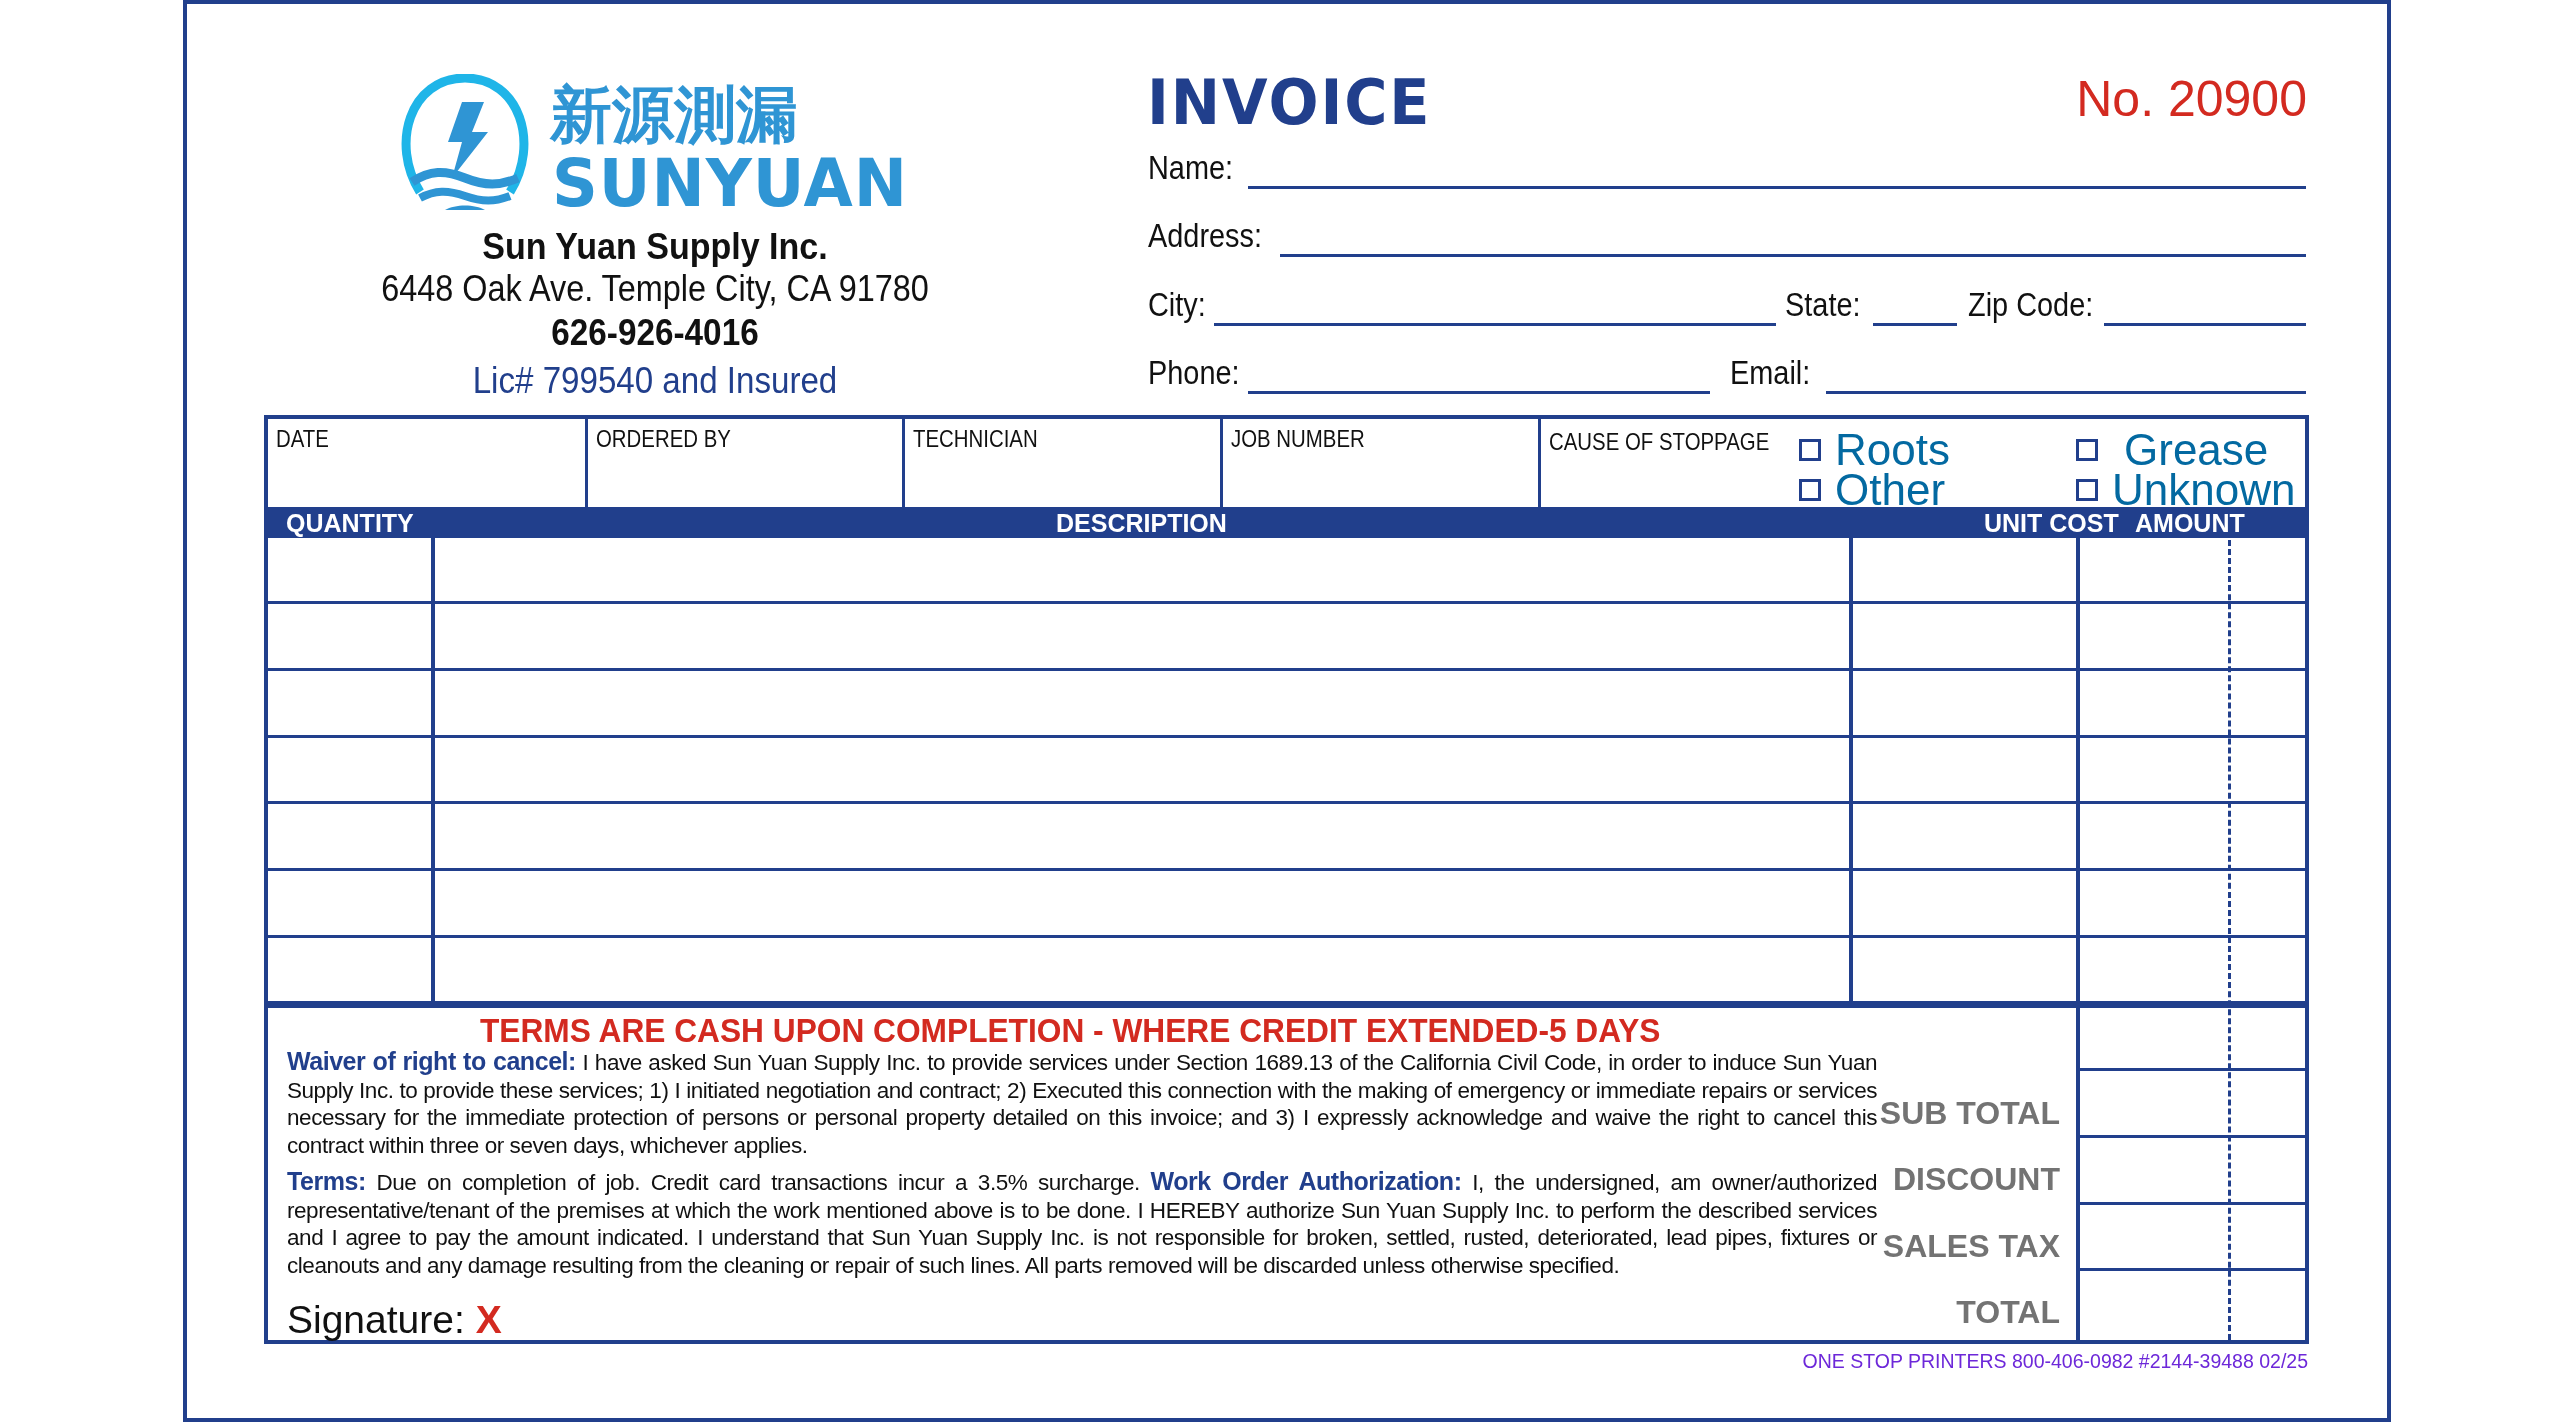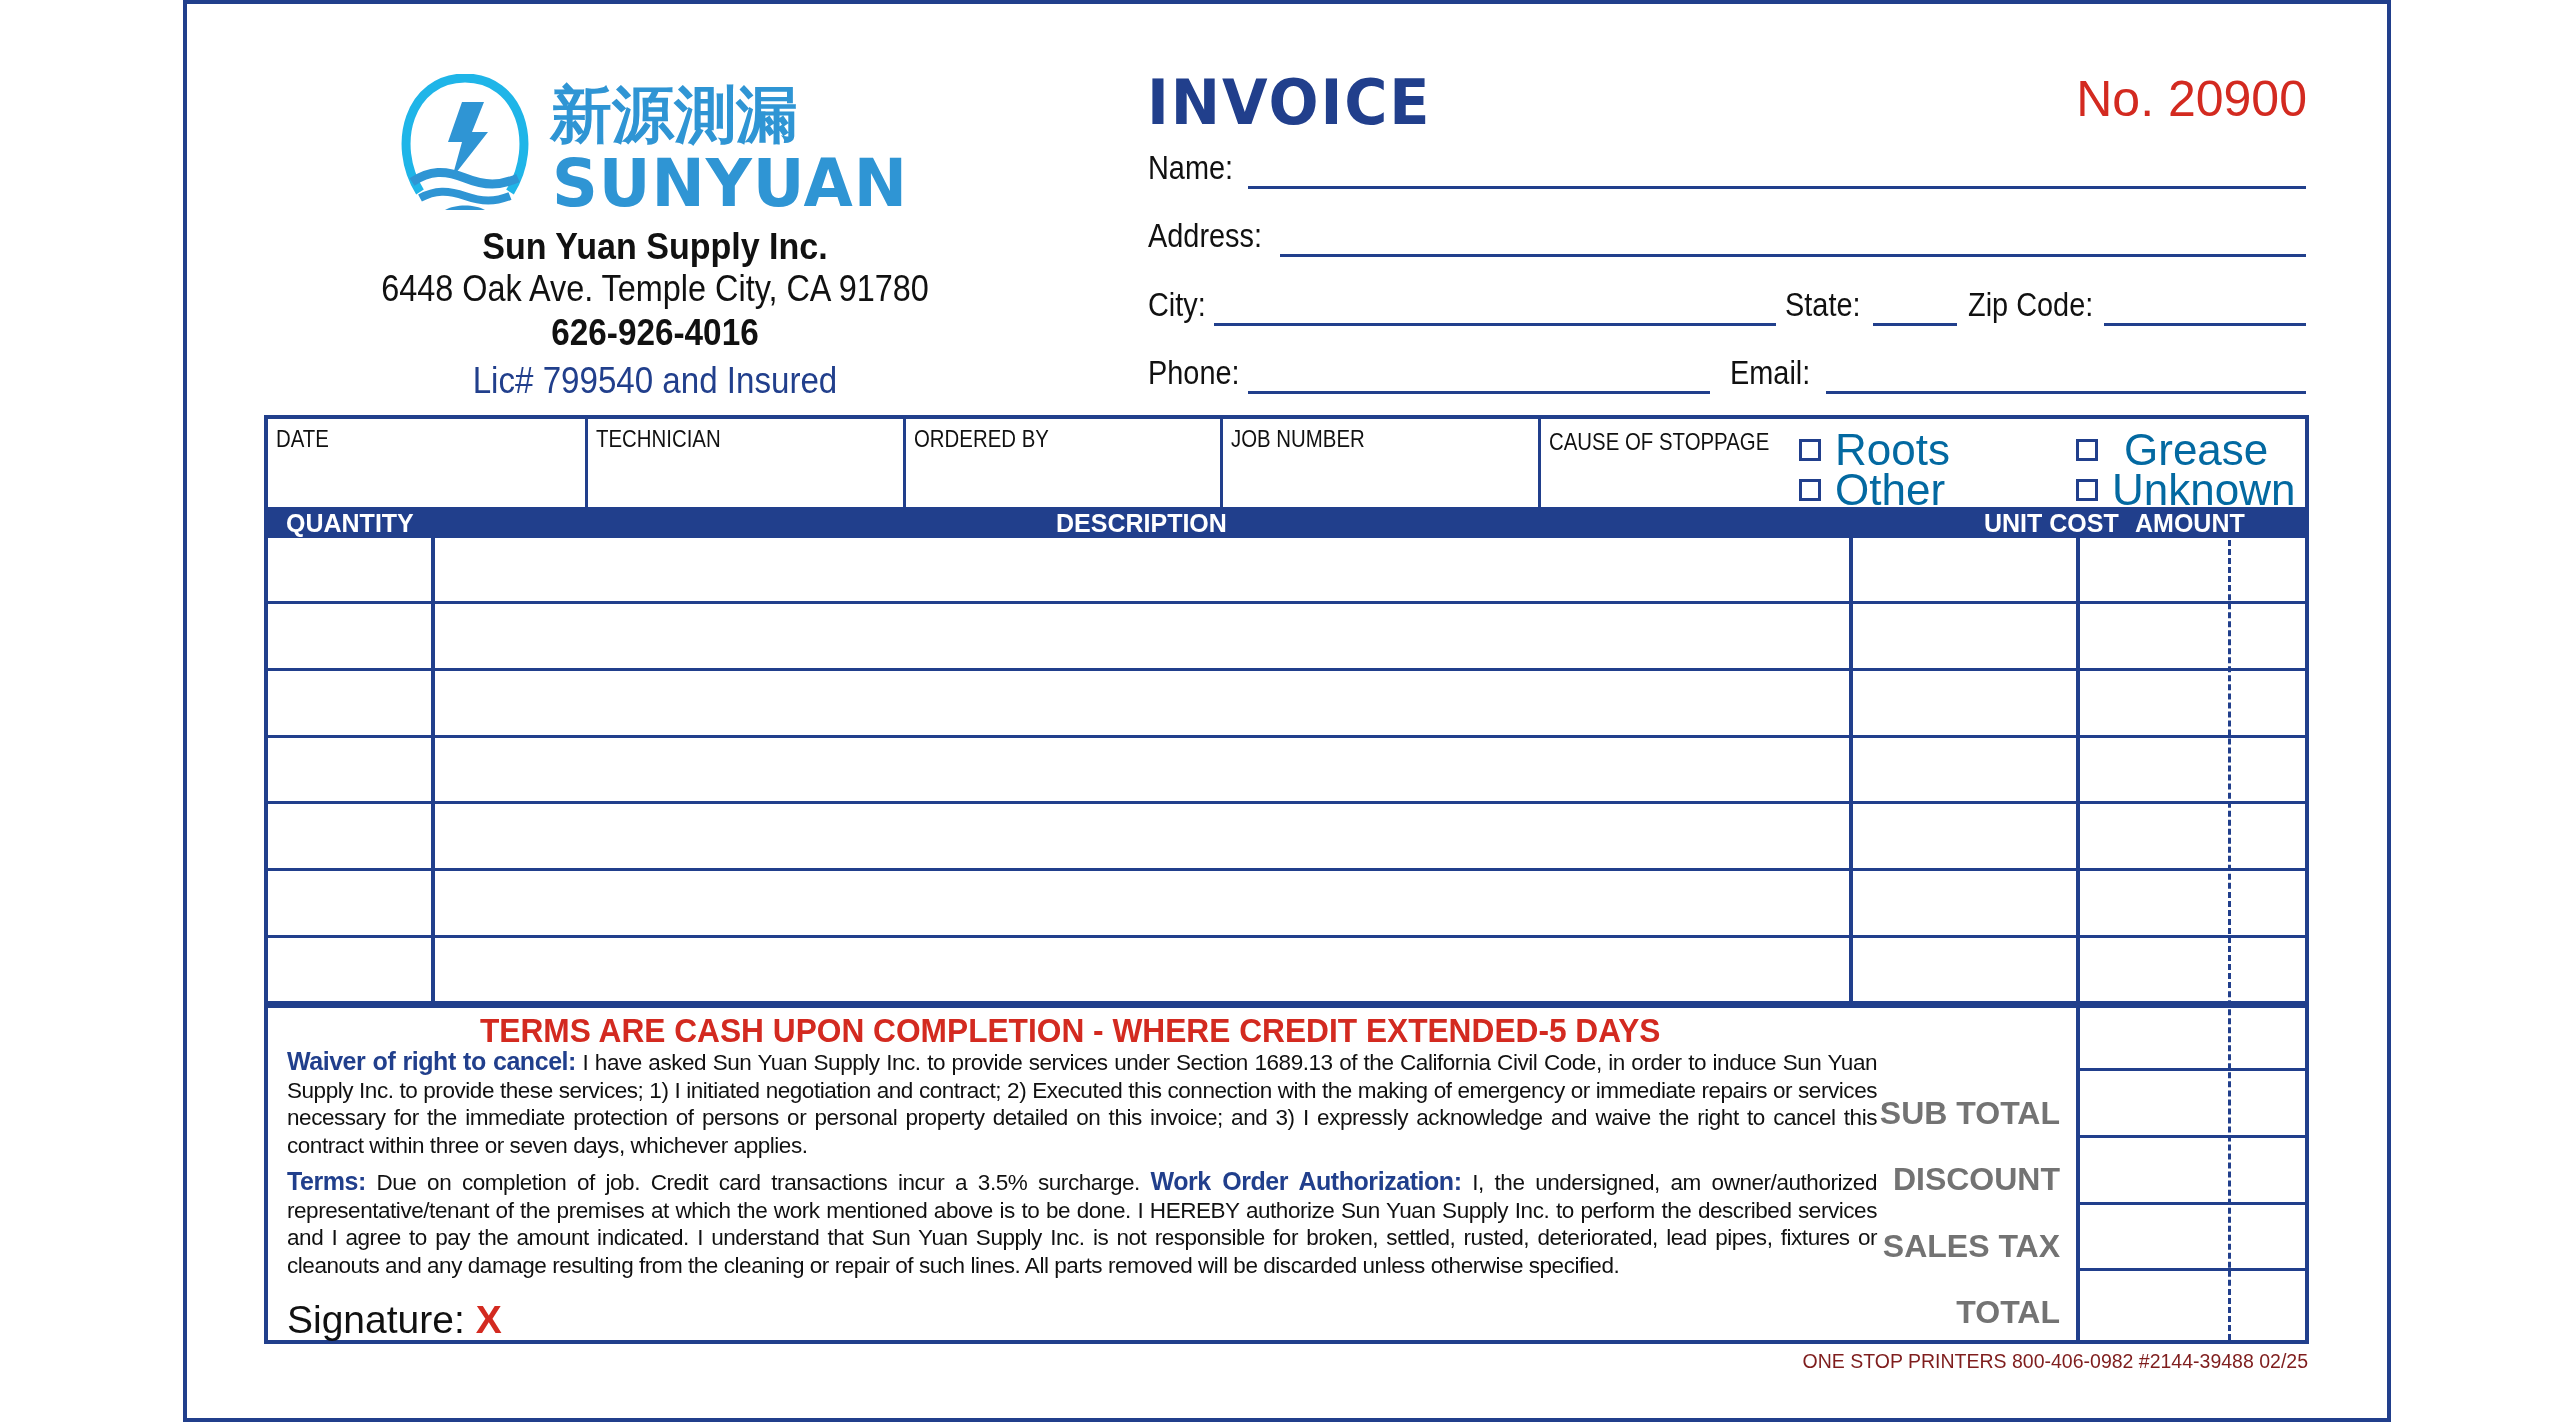--- a/index.html
+++ b/index.html
@@ -44,21 +44,21 @@
   .terms-head { position: absolute; left: 480px; top: 1012px; font-size: 33px; font-weight: bold; color: #d32a20; white-space: nowrap; transform: scaleX(0.96); transform-origin: left; }
   .para { position: absolute; left: 287px; width: 1590px; font-size: 22.5px; line-height: 27.5px; color: #111; text-align: justify; letter-spacing: -0.45px; }
   .para b { color: #213f8c; font-size: 25px; }
   .sig { position: absolute; left: 287px; top: 1298px; font-size: 39px; color: #111; }
   .sig b { color: #d32a20; }
 
   .tot-label { position: absolute; right: 500px; font-size: 32px; font-weight: bold; color: #737373; white-space: nowrap; }
   .tot-col { position: absolute; left: 2076px; top: 1004px; width: 233px; height: 340px; border-left: 4px solid #213f8c; }
   .tot-row { position: absolute; left: 0; right: 0; height: 67px; border-bottom: 3px solid #213f8c; }
 
-  .footer { position: absolute; right: 252px; top: 1350px; font-size: 19.5px; color: #7f1d1d; white-space: nowrap; }
+  .footer { position: absolute; right: 252px; top: 1350px; font-size: 19.5px; color: #6d28d9; white-space: nowrap; }
 </style>
 </head>
 <body>
 
 <div class="frame"></div>
 
 <div class="logo">
   <svg width="520" height="140" viewBox="0 0 520 140">
     <path d="M20 118 C -10 70, 10 4, 65 4 C 120 4, 140 70, 110 118" fill="none" stroke="#1fb5e8" stroke-width="9"></path>
     <path d="M12 108 C 30 96, 45 96, 65 104 C 85 112, 100 112, 118 104" fill="none" stroke="#2f95d4" stroke-width="9"></path>
@@ -96,25 +96,25 @@
 <div class="field-label" style="left:1148px; top:353px;">Phone:</div>
 <div class="field-line" style="left:1248px; top:391px; width:462px;"></div>
 
 <div class="field-label" style="left:1730px; top:353px;">Email:</div>
 <div class="field-line" style="left:1826px; top:391px; width:480px;"></div>
 
 <div class="details">
   <div class="dcell" style="width:320px;">
     <span class="dlabel">DATE</span>
   </div>
+  <div class="dcell" style="width:317px;">
+    <span class="dlabel">ORDERED BY</span>
+  </div>
   <div class="dcell" style="width:318px;">
     <span class="dlabel">TECHNICIAN</span>
-  </div>
-  <div class="dcell" style="width:317px;">
-    <span class="dlabel">ORDERED BY</span>
   </div>
   <div class="dcell" style="width:318px;">
     <span class="dlabel">JOB NUMBER</span>
   </div>
   <div class="dcell" style="flex:1;">
     <span class="dlabel" style="top:9px;">CAUSE OF STOPPAGE</span>
     <div class="cb" style="left:258px; top:6px;">
       <span class="box"></span>
       <span>Roots</span>
     </div>

